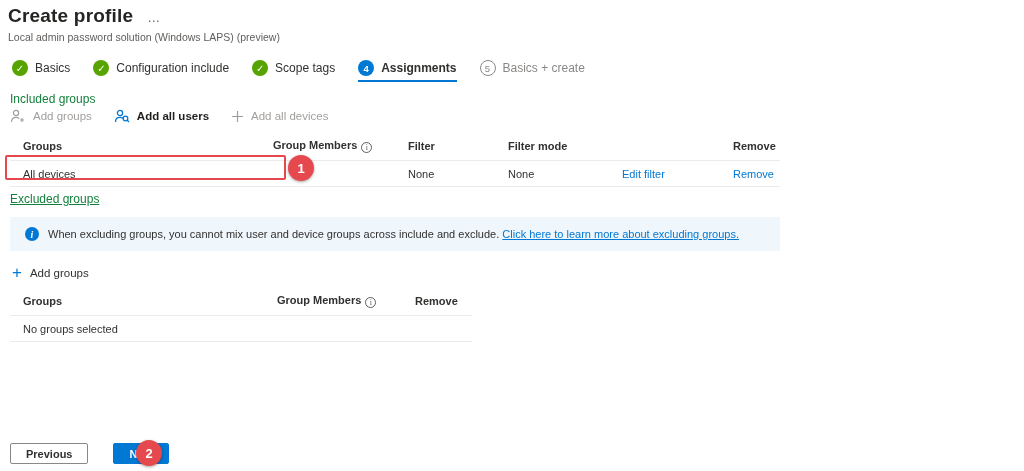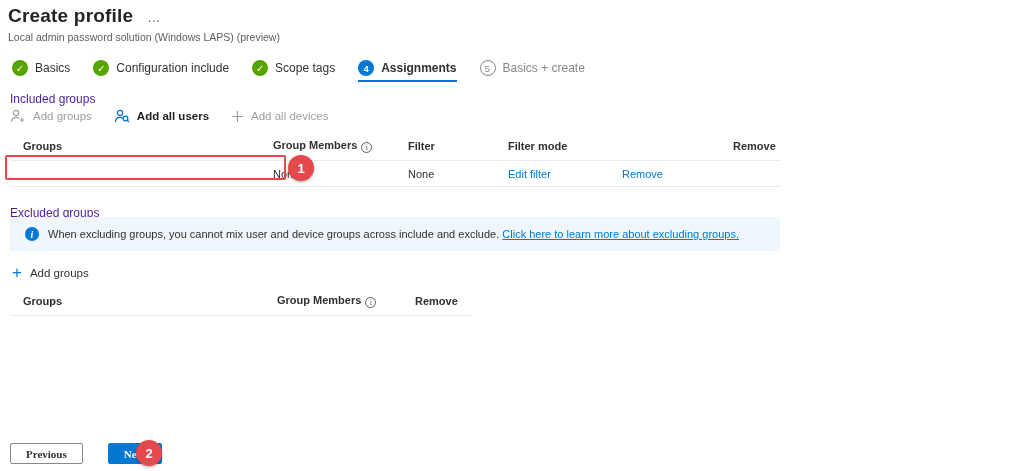--- a/index.html
+++ b/index.html
@@ -19,21 +19,21 @@
   .steps { position:absolute; left:12px; top:60px; display:flex; align-items:flex-start; gap:23px; }
   .step { display:flex; align-items:center; gap:7px; font-size:12px; padding-bottom:6px; cursor:pointer; }
   .step-ic { width:16px; height:16px; border-radius:50%; display:flex; align-items:center; justify-content:center; flex:0 0 16px; }
   .step.complete .step-ic { background:#57a300; color:#fff; font-size:10px; font-weight:bold; }
   .step.current .step-ic { background:#0078d4; color:#fff; font-size:9.5px; font-weight:bold; }
   .step.current { font-weight:bold; border-bottom:2px solid #0078d4; padding-bottom:4px; }
   .step.upcoming { color:#8a8886; cursor:default; }
   .step.upcoming .step-ic { border:1px solid #8a8886; color:#8a8886; font-size:9.5px; }
 
   
-  .sec-label { position:absolute; left:10px; font-size:12px; color:#4c1d95; }
+  .sec-label { position:absolute; left:10px; font-size:12px; color:#15803d; }
 
   
   .toolbar { position:absolute; left:10px; top:109px; display:flex; align-items:center; gap:22px; }
   .tb-btn { display:flex; align-items:center; gap:7px; font-size:11.5px; }
   .tb-btn.disabled { color:#a19f9d; cursor:default; }
   .tb-btn.enabled { color:#201f1e; font-weight:bold; cursor:pointer; }
   .tb-ic { display:flex; align-items:center; }
 
   
   .tbl { position:absolute; left:10px; font-size:11px; }
@@ -58,21 +58,21 @@
                display:flex; align-items:center; justify-content:center; font-size:10px; font-weight:bold;
                margin-right:9px; flex:0 0 14px; font-family:"Liberation Serif",serif; font-style:italic; }
   .banner a { text-decoration:underline; }
 
   
   .addg { position:absolute; left:12px; top:266px; display:flex; align-items:center; gap:8px;
           font-size:11.5px; color:#323130; cursor:pointer; }
   .plus-blue { color:#0078d4; font-size:17px; font-weight:normal; line-height:14px; }
 
   
-  .footer { position:absolute; left:10px; top:443px; display:flex; gap:25px; align-items:center;font-family:Liberation Serif, serif; }
+  .footer { position:absolute; left:10px; top:443px; display:flex; gap:25px; align-items:center; }
   .btn { font-family:inherit; font-size:11px; font-weight:bold; height:21px; padding:0 15px;
          cursor:pointer; border-radius:2px; }
   .btn-secondary { background:#fff; border:1px solid #8a8886; color:#323130; }
   .btn-primary { background:#0078d4; border:1px solid #0078d4; color:#fff; }
 
   
   .anno-rect { position:absolute; left:5px; top:155px; width:281px; height:25px;
                border:2px solid #e5494d; border-radius:2px; pointer-events:none; }
   .anno-circle { position:absolute; width:26px; height:26px; border-radius:50%; background:#e5494d;
                  color:#fff; font-size:13px; font-weight:bold; display:flex; align-items:center;
@@ -153,46 +153,50 @@
   <div class="tbl tbl-included">
     <div class="trow thead">
       <span class="cell">Groups</span>
       <span class="cell"><span>Group Members</span><span class="info-ic">i</span></span>
       <span class="cell">Filter</span>
       <span class="cell">Filter mode</span>
       <span class="cell"></span>
       <span class="cell">Remove</span>
     </div>
     <div class="trow tbody-row">
+      <span class="cell">All devices</span>
       <span class="cell"></span>
       <span class="cell">None</span>
       <span class="cell">None</span>
       <span class="cell"><a class="link">Edit filter</a></span>
       <span class="cell"><a class="link">Remove</a></span>
     </div>
   </div>
 
-  <div class="sec-label" style="top:206px;">Excluded groups</div>
+  <div class="sec-label" style="top:192px;text-decoration:underline;">Excluded groups</div>
 
   <div class="banner">
     <span class="banner-ic">i</span>
     <span><span>When excluding groups, you cannot mix user and device groups across include and exclude.</span>&nbsp;<a class="link">Click here to learn more about excluding groups.</a></span>
   </div>
 
   <div class="addg">
     <span class="plus-blue">+</span>
     <span>Add groups</span>
   </div>
 
   <div class="tbl tbl-excluded">
     <div class="trow thead">
       <span class="cell">Groups</span>
       <span class="cell"><span>Group Members</span><span class="info-ic">i</span></span>
       <span class="cell">Remove</span>
     </div>
+    <div class="trow tbody-row">
+      <span class="cell" style="grid-column:1 / span 3;">No groups selected</span>
+    </div>
   </div>
 
   <div class="footer">
     <button class="btn btn-secondary">Previous</button>
     <button class="btn btn-primary">Next</button>
   </div>
 
   <div class="anno-rect"></div>
   <div class="anno-circle anno-1">1</div>
   <div class="anno-circle anno-2">2</div>

